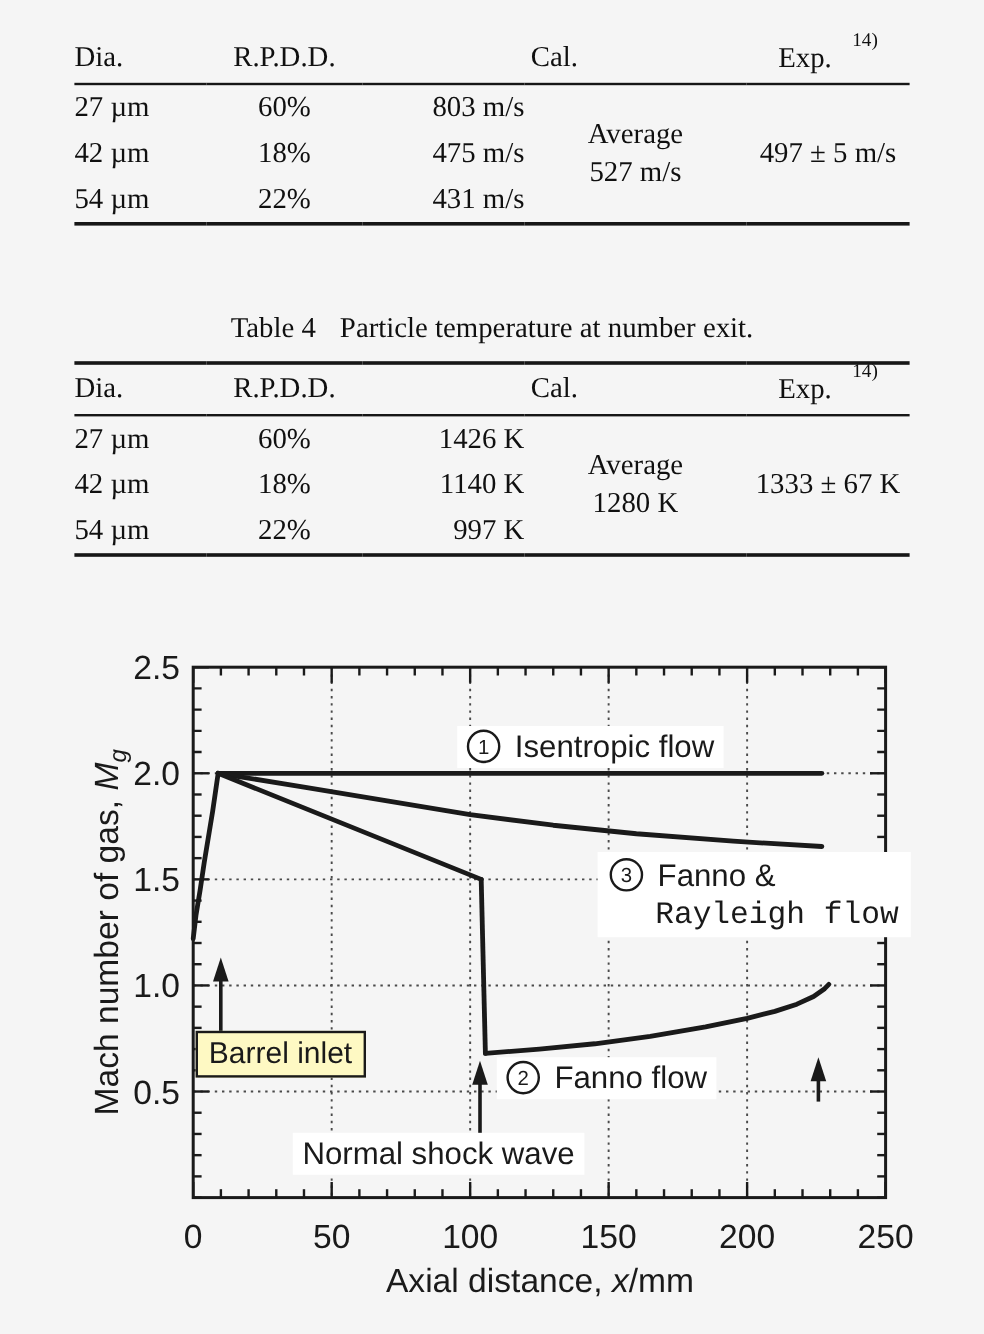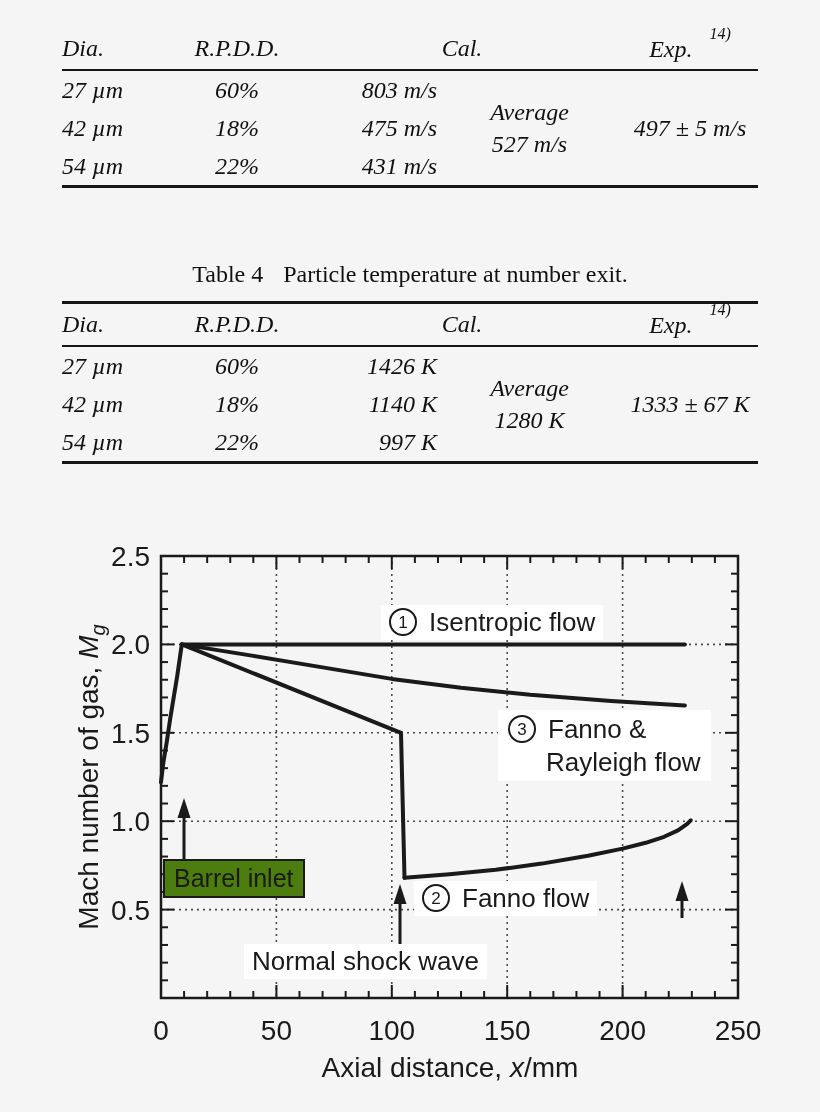--- a/index.html
+++ b/index.html
@@ -5,21 +5,21 @@
   html,body{margin:0;padding:0;background:#e9e9ea;}
   .page{
     position:relative;width:820px;height:1112px;margin:0 auto;
     background:#f5f5f5;color:#101010;
     font-family:"Liberation Serif",serif;overflow:hidden;
   }
   
   .dtable{
     position:absolute;left:62px;width:696px;
     border-collapse:collapse;table-layout:fixed;
-    font-size:24px;color:#101010;font-style:italic;
+    font-size:24px;color:#101010;
   }
   .dtable td{padding:0;font-weight:normal;}
   .hdr td{height:41px;vertical-align:middle;}
   .hdr{border-bottom:2.5px solid #161616;}
   .datarow td{height:38px;vertical-align:middle;}
   .t-top{border-top:3px solid #161616;}
   .t-bottom{border-bottom:3px solid #161616;}
   .c-dia{text-align:left;padding-left:3px;}
   .c-dia-h{text-align:left;padding-left:12px;}
   .c-rpdd{text-align:center;}
@@ -35,29 +35,29 @@
   
   .chart{position:absolute;left:0;top:530px;width:820px;height:582px;}
   .chart svg{position:absolute;left:0;top:0;}
   .anno{
     position:absolute;display:flex;align-items:center;gap:12px;
     font-family:"Liberation Sans",sans-serif;font-size:26px;color:#1a1a1a;
     background:#ffffff;padding:2px 8px;line-height:1.18;white-space:nowrap;
   }
   .anno-col{flex-direction:column;align-items:flex-start;gap:2px;}
   .anno-line{display:flex;align-items:center;gap:12px;}
-  .indent2{padding-left:38px;}
+  .indent2{padding-left:38px;font-family:Liberation Mono, monospace;}
   .circ{
     display:inline-flex;align-items:center;justify-content:center;flex:none;
     width:24px;height:24px;border:2px solid #1a1a1a;border-radius:50%;
     font-size:17px;line-height:1;
   }
   .bbox{
     position:absolute;font-family:"Liberation Sans",sans-serif;font-size:25px;
-    color:#1a1a1a;background:#4d7c0f;border:2.5px solid #1a1a1a;
+    color:#1a1a1a;background:#fef9c3;border:2.5px solid #1a1a1a;
     padding:2px 9px;white-space:nowrap;line-height:1.25;
   }
 </style>
 </head>
 <body>
 
 <div class="page">
 
   <table class="dtable t-bottom" style="top:28px;">
     <colgroup>

